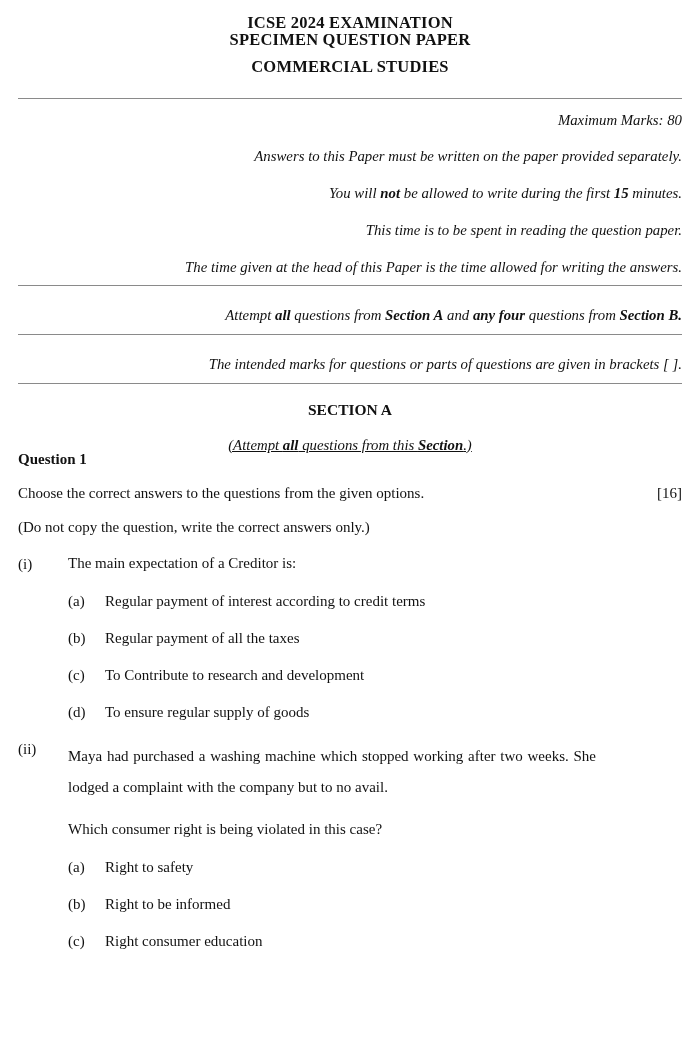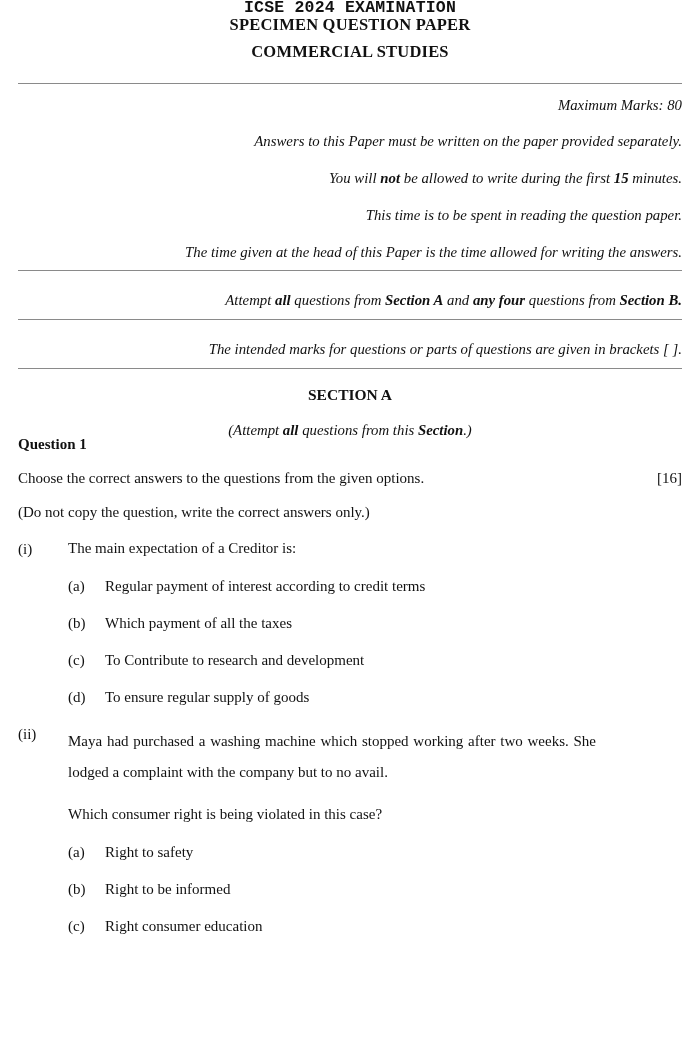--- a/index.html
+++ b/index.html
@@ -23,21 +23,21 @@
     padding: 0 18px 0 18px;
   }
   
   .title {
     text-align: center;
     font-weight: bold;
     font-size: 16.5px;
     letter-spacing: 0.2px;
     line-height: 1;
   }
-  .title.t1 { margin-top: 0; font-family: Liberation Mono, monospace; }
+  .title.t1 { margin-top: 15px; }
   .title.t2 { }
   .title.t3 { margin-top: 11px; }
 
   
   .rule {
     border: 0;
     border-top: 1.6px solid #8a8a8a;
     margin: 0;
     width: 100%;
     height: 0;
@@ -65,20 +65,21 @@
     font-size: 15.5px;
     margin-top: 18px;
     line-height: 1;
   }
   .section-sub {
     text-align: center;
     font-style: italic;
     font-size: 14.8px;
     margin-top: 20px;
     line-height: 1;
+    text-decoration: underline;
   }
   .section-sub b { font-weight: bold; font-style: italic; }
 
   
   .q-head {
     font-weight: bold;
     font-size: 15px;
     line-height: 1;
   }
   .q-lead {
@@ -210,21 +211,21 @@
   <div class="item">
     <span class="marker">(i)</span>
     <div class="stem">The main expectation of a Creditor is:</div>
     <div class="options">
       <div class="opt first">
         <span class="olabel">(a)</span>
         <span>Regular payment of interest according to credit terms</span>
       </div>
       <div class="opt">
         <span class="olabel">(b)</span>
-        <span>Which payment of all the taxes</span>
+        <span>Regular payment of all the taxes</span>
       </div>
       <div class="opt">
         <span class="olabel">(c)</span>
         <span>To Contribute to research and development</span>
       </div>
       <div class="opt">
         <span class="olabel">(d)</span>
         <span>To ensure regular supply of goods</span>
       </div>
     </div>

